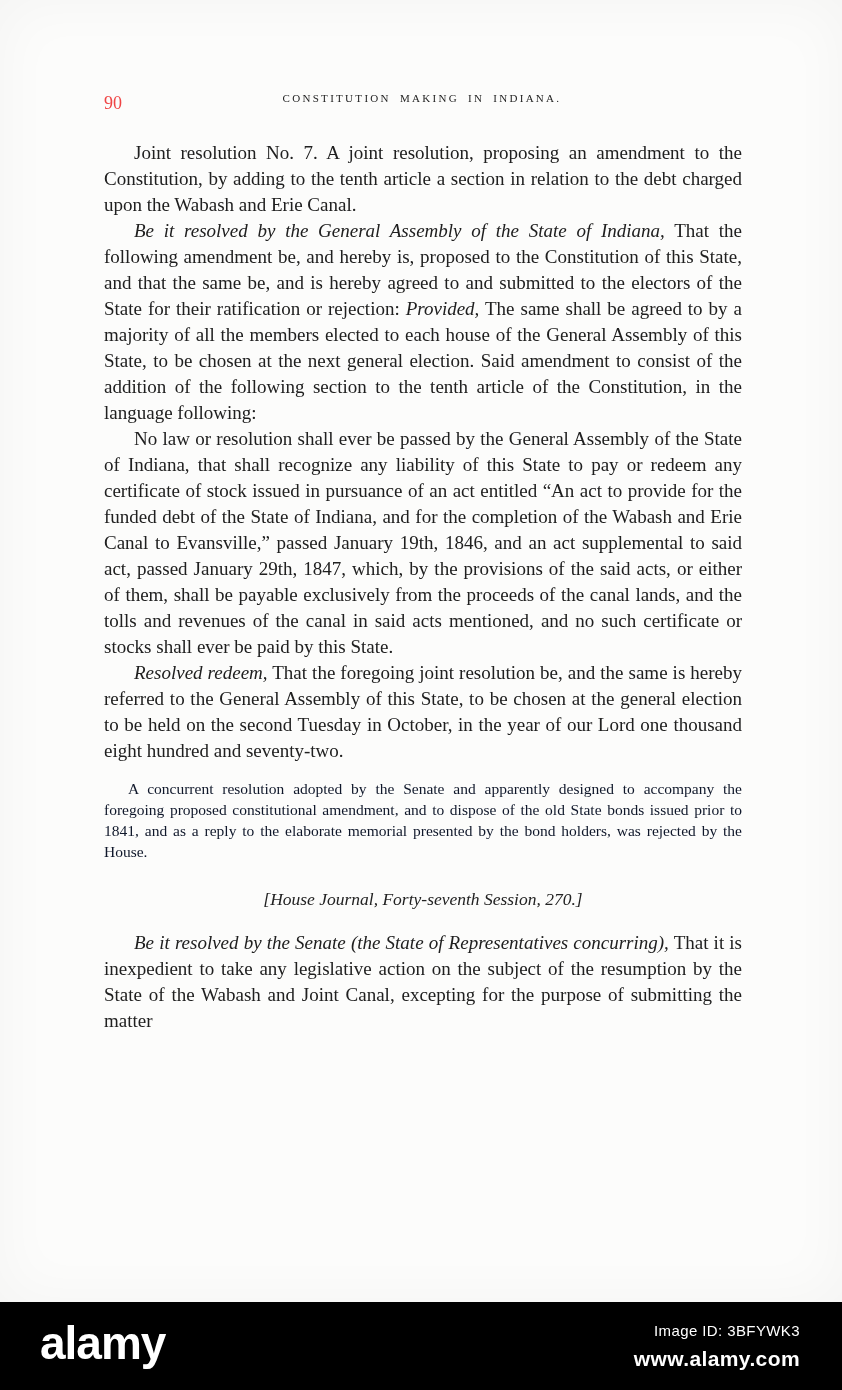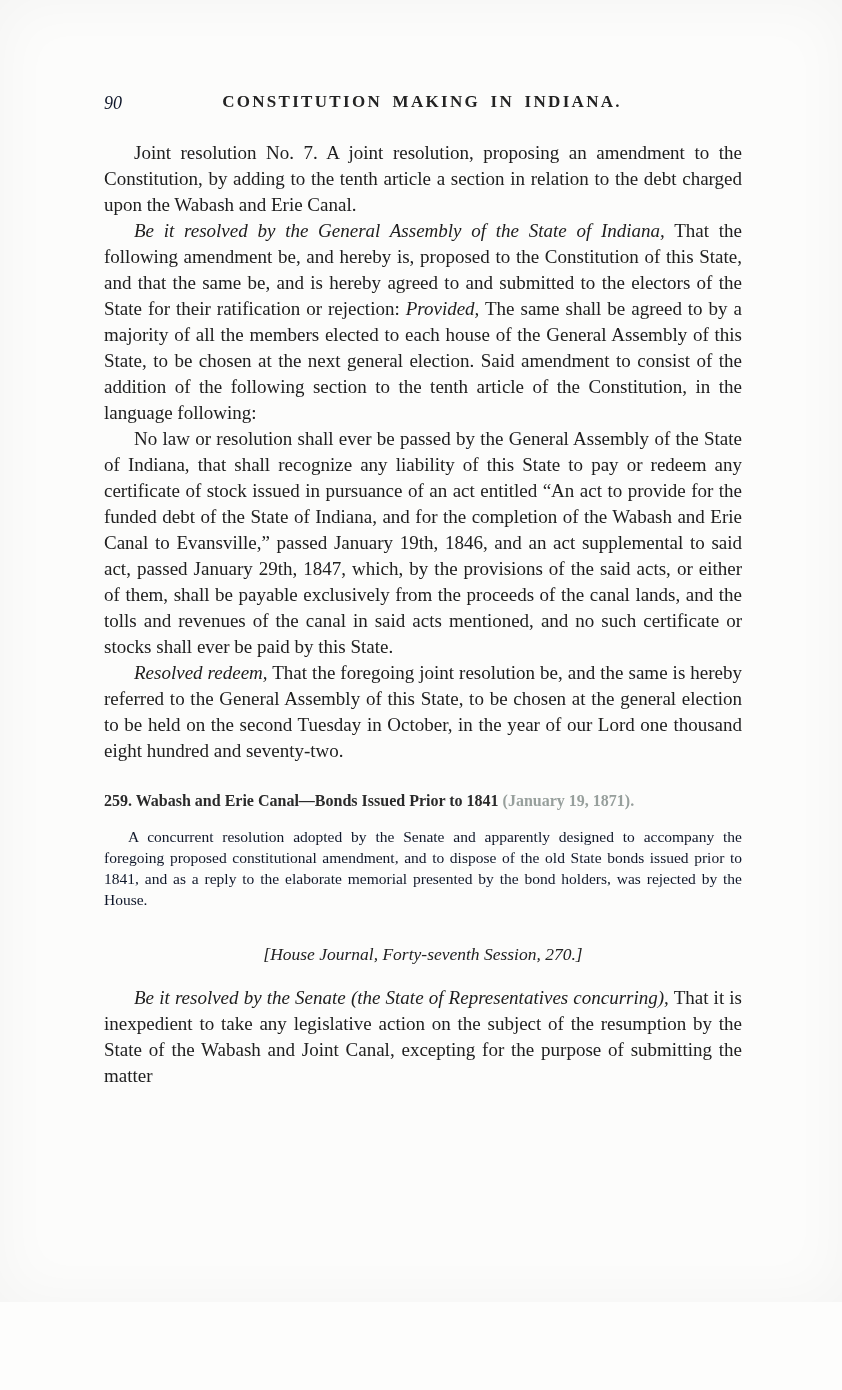--- a/index.html
+++ b/index.html
@@ -29,29 +29,28 @@
     position: absolute;
     top: 92px;
     left: 104px;
     right: 102px;
     height: 24px;
   }
   .page-number {
     position: absolute;
     left: 0; top: 1px;
     font-size: 18px;
-    color: #0f172a;
-    font-style: italic;
+    color: #ef4444;
   }
   .running-title {
     display: block;
     text-align: center;
-    font-size: 17px;
+    font-size: 11px;
     letter-spacing: 2.3px;
-    font-weight: 700;
+    font-weight: 400;
     color: #232323;
     word-spacing: 4px;
   }
 
   
   .page-body {
     position: absolute;
     top: 140px;
     left: 104px;
     width: 638px;
@@ -78,21 +77,21 @@
   .section-note {
     margin-top: 14px;
     font-size: 15.5px;
     line-height: 21px;
     text-indent: 24px;
     text-align: justify;
     color: #0f172a;
   }
 
   .citation-line {
-    margin-top: 31px;
+    margin-top: 24px;
     text-align: center;
     font-style: italic;
     font-size: 17.5px;
     text-indent: 0;
     color: #222;
   }
 
   .closing-para { margin-top: 18px; }
 
   
@@ -142,26 +141,32 @@
     <div class="page-body">
 
       <p class="para">Joint resolution No. 7. A joint resolution, proposing an amendment to the Constitution, by adding to the tenth article a section in relation to the debt charged upon the Wabash and Erie Canal.</p>
 
       <p class="para"><span class="it">Be it resolved by the General Assembly of the State of Indiana,</span><span> That the following amendment be, and hereby is, proposed to the Constitution of this State, and that the same be, and is hereby agreed to and submitted to the electors of the State for their ratification or rejection: </span><span class="it">Provided,</span><span> The same shall be agreed to by a majority of all the members elected to each house of the General Assembly of this State, to be chosen at the next general election. Said amendment to consist of the addition of the following section to the tenth article of the Constitution, in the language following:</span></p>
 
       <p class="para">No law or resolution shall ever be passed by the General Assembly of the State of Indiana, that shall recognize any liability of this State to pay or redeem any certificate of stock issued in pursuance of an act entitled “An act to provide for the funded debt of the State of Indiana, and for the completion of the Wabash and Erie Canal to Evansville,” passed January 19th, 1846, and an act supplemental to said act, passed January 29th, 1847, which, by the provisions of the said acts, or either of them, shall be payable exclusively from the proceeds of the canal lands, and the tolls and revenues of the canal in said acts mentioned, and no such certificate or stocks shall ever be paid by this State.</p>
 
       <p class="para"><span class="it">Resolved redeem,</span><span> That the foregoing joint resolution be, and the same is hereby referred to the General Assembly of this State, to be chosen at the general election to be held on the second Tuesday in October, in the year of our Lord one thousand eight hundred and seventy-two.</span></p>
 
-      <h2 class="section-heading"><span>259.</span><span> Wabash and Erie Canal—Bonds Issued Prior to 1841 </span><span class="faded">(January 19, 1871).</span></h2>
 
       <p class="section-note">A concurrent resolution adopted by the Senate and apparently designed to accompany the foregoing proposed constitutional amendment, and to dispose of the old State bonds issued prior to 1841, and as a reply to the elaborate memorial presented by the bond holders, was rejected by the House.</p>
 
       <p class="citation-line">[House Journal, Forty-seventh Session, 270.]</p>
 
       <p class="para closing-para"><span class="it">Be it resolved by the Senate (the State of Representatives concurring),</span><span> That it is inexpedient to take any legislative action on the subject of the resumption by the State of the Wabash and Joint Canal, excepting for the purpose of submitting the matter</span></p>
 
     </div>
 
   </div>
 
+  <div class="alamy-bar">
+    <div class="alamy-logo">alamy</div>
+    <div class="alamy-meta">
+      <div class="alamy-image-id">Image ID: 3BFYWK3</div>
+      <div class="alamy-url">www.alamy.com</div>
+    </div>
+  </div>
 
 </div>
 
 </body></html>

